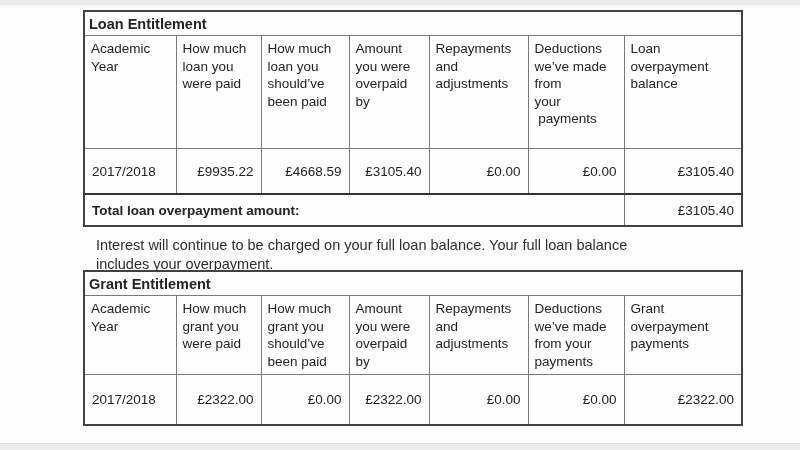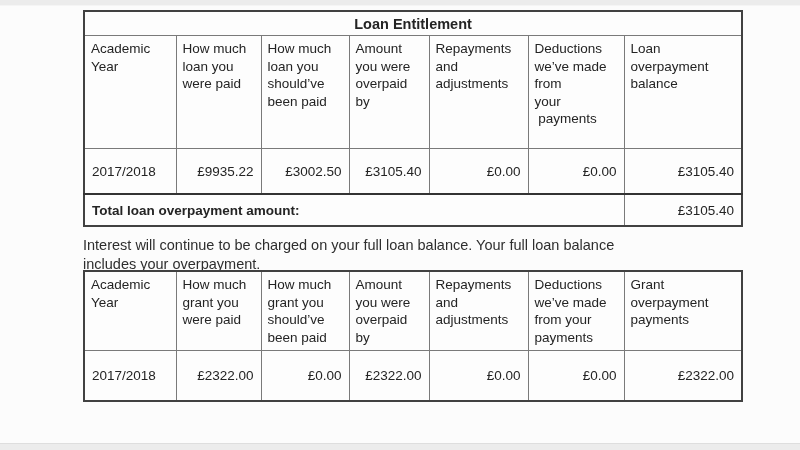--- a/index.html
+++ b/index.html
@@ -34,21 +34,20 @@
   #loan-table  { top: 10px; }
   #grant-table { top: 270px; }
 
   table.doc-table td {
     border: 1px solid #7a7a7a;
     font-size: 13.5px;
     padding: 4px 7px;
     overflow: hidden;
   }
   tr.title-row td {
-    text-align: center;
     font-weight: bold;
     font-size: 14.5px;
     height: 21px;
     vertical-align: middle;
     padding: 1px 4px;
   }
   tr.head-row td {
     font-weight: normal;
     vertical-align: top;
     white-space: pre-wrap;
@@ -78,21 +77,21 @@
     margin-top: 48px;
   }
   td.total-value {
     border-left: 2px solid #333333;
     text-align: right;
     padding-right: 8px;
   }
 
   .note {
     position: absolute;
-    left: 83px;
+    left: 96px;
     top: 221px;
     width: 640px;
     font-size: 14.5px;
     line-height: 19px;
     color: #2e2e2e;
     white-space: pre-line;
   }
 </style>
 </head>
 <body>
@@ -135,21 +134,21 @@
 from
 your
  payments</td>
       <td>Loan
 overpayment
 balance</td>
     </tr>
     <tr class="data-row">
       <td class="year">2017/2018</td>
       <td class="num">£9935.22</td>
-      <td class="num">£3002.50</td>
+      <td class="num">£4668.59</td>
       <td class="num">£3105.40</td>
       <td class="num">£0.00</td>
       <td class="num">£0.00</td>
       <td class="num">£3105.40</td>
     </tr>
     <tr class="total-row">
       <td class="total-label" colspan="6">Total loan overpayment amount:</td>
       <td class="total-value">£3105.40</td>
     </tr>
   </tbody>
@@ -162,20 +161,23 @@
   <colgroup>
     <col style="width:92px">
       <col style="width:85px">
       <col style="width:88px">
     <col style="width:80px">
       <col style="width:99px">
       <col style="width:96px">
     <col style="width:118px">
   </colgroup>
   <tbody>
+    <tr class="title-row">
+      <td colspan="7">Grant Entitlement</td>
+    </tr>
     <tr class="head-row">
       <td>Academic
 Year</td>
       <td>How much
 grant you
 were paid</td>
       <td>How much
 grant you
 should’ve
 been paid</td>

